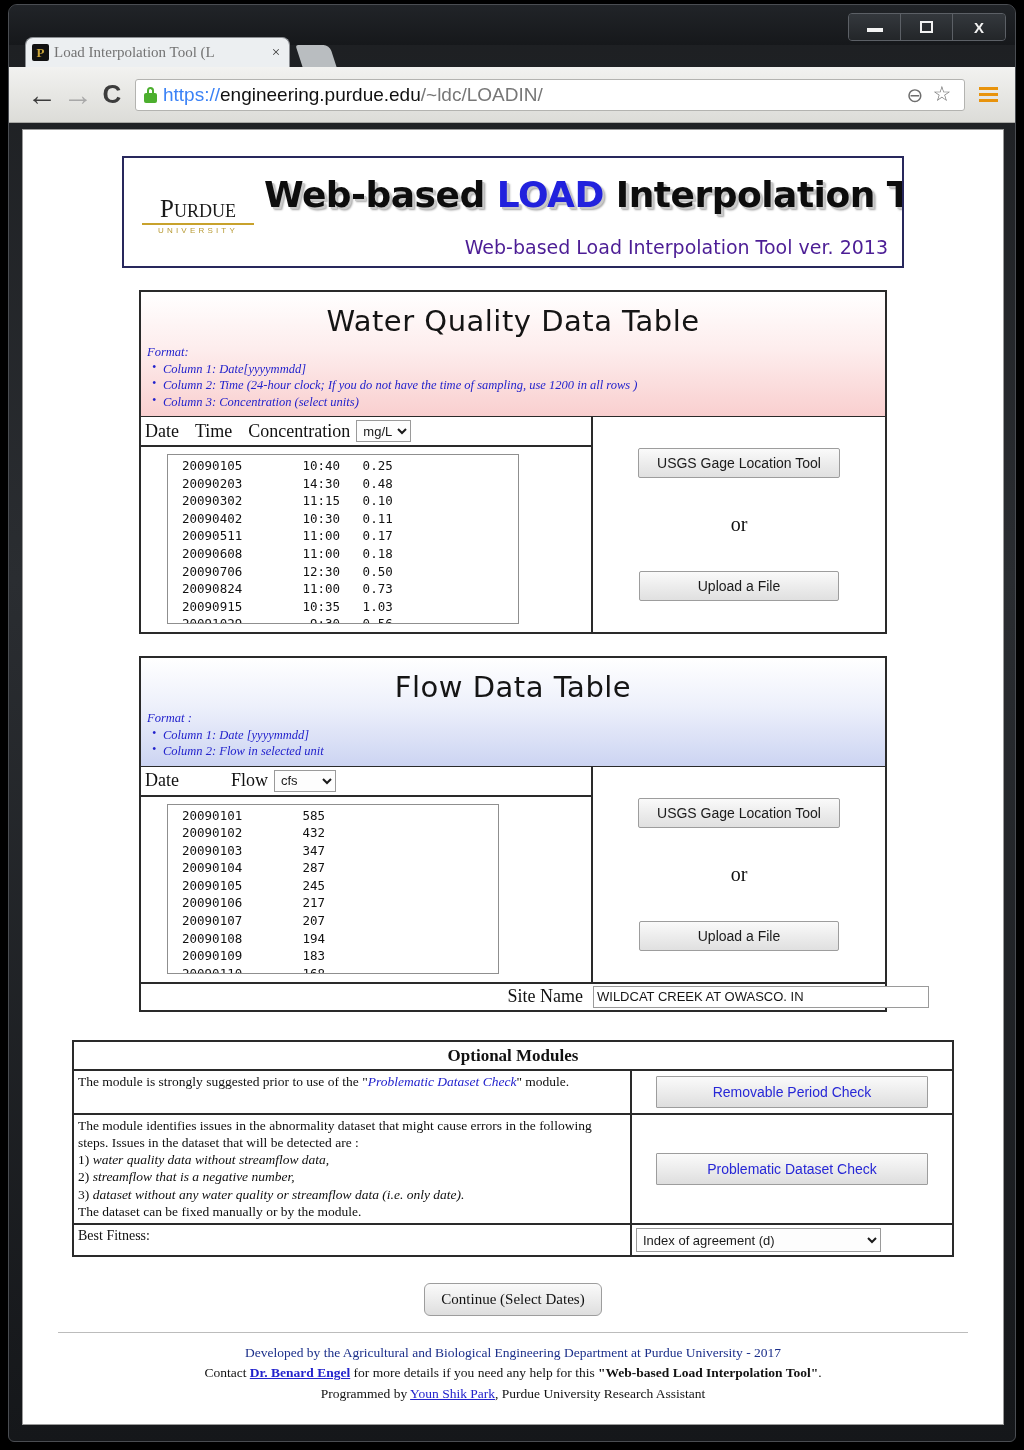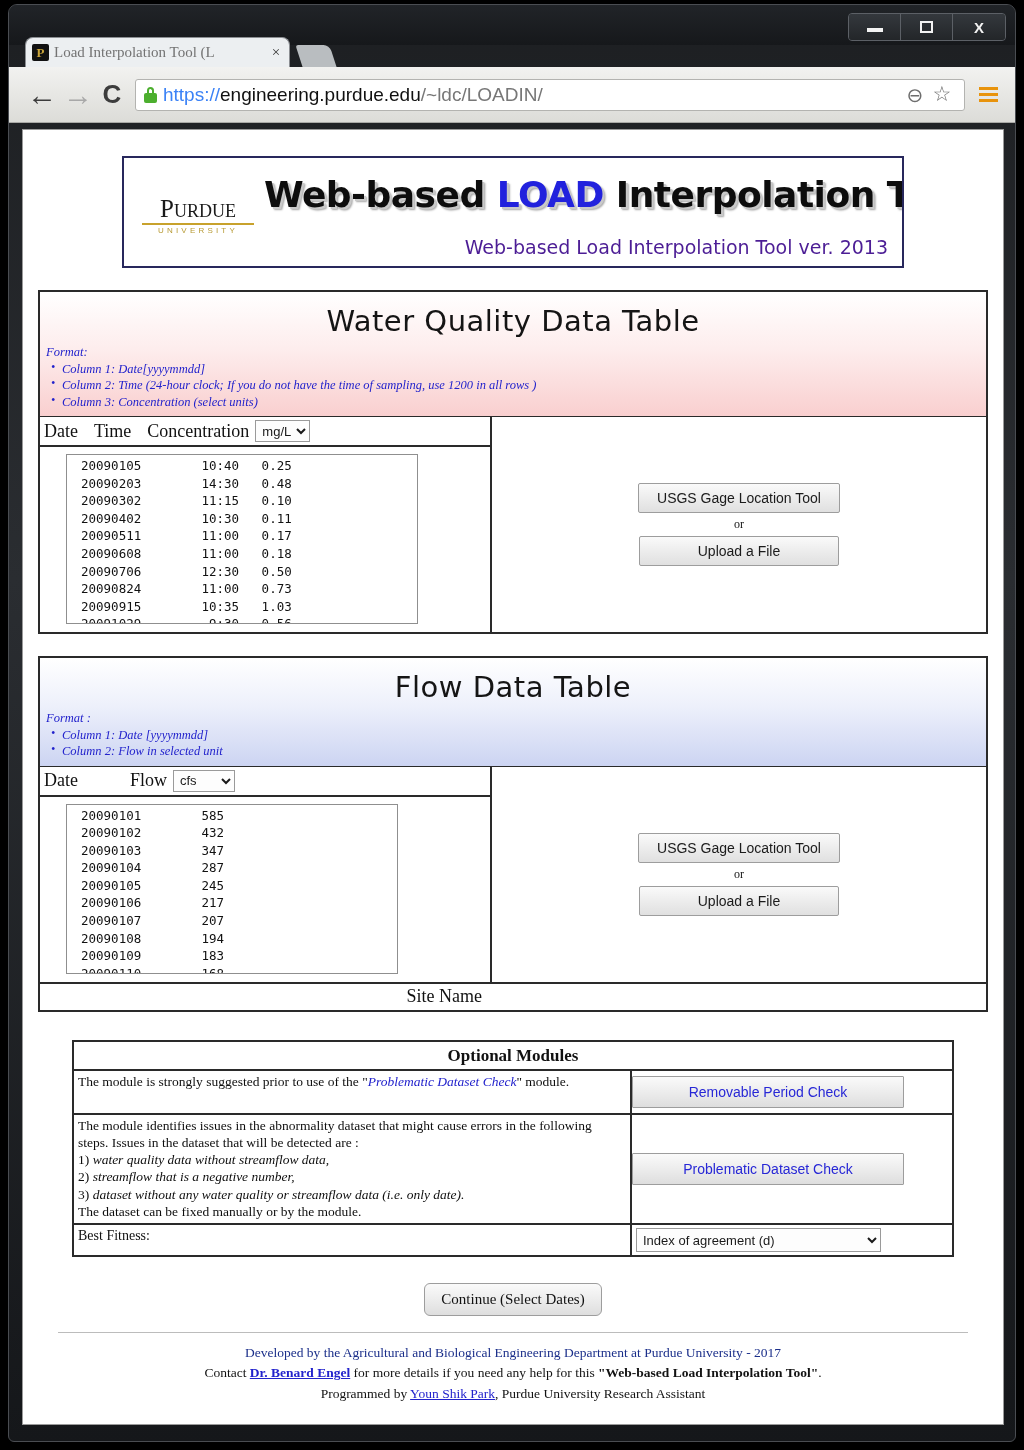--- a/index.html
+++ b/index.html
@@ -159,21 +159,21 @@
   }
   #banner-title .load { color: #2222dd; }
   #banner-sub {
     position: absolute; right: 14px; bottom: 8px;
     font-family: "DejaVu Sans", sans-serif;
     font-size: 19px; color: #4c1d95; letter-spacing: 0px;
   }
 
   
   .section {
-    width: 950px; margin: 22px auto 0 auto;
+    width: 748px; margin: 22px auto 0 auto;
     border: 2px solid #2a2a2a;
     background: #fff;
   }
   .sec-head {
     padding: 4px 0 2px 0;
     border-bottom: 1px solid #2a2a2a;
   }
   .sec-head.wq { background: linear-gradient(180deg,#ffffff 0%, #fdecec 48%, #f9cfcf 100%); }
   .sec-head.flow { background: linear-gradient(180deg,#ffffff 0%, #edf0fb 45%, #ccd4f2 100%); }
   .sec-title {
@@ -237,21 +237,21 @@
     font-size: 14px; color: #1b1b1b;
     background: linear-gradient(180deg,#fafafa 0%, #ededed 48%, #e0e0e0 100%);
     border: 1px solid #9d9d9d;
     border-radius: 2px;
     padding: 6px 18px;
     min-width: 200px;
     cursor: pointer;
   }
   .or-text {
     font-family: "Liberation Serif", serif;
-    font-size: 12px; color: #111; margin: 4px 0;
+    font-size: 20px; color: #111; margin: 35px 0;
   }
 
   
   .sitename-row {
     display: flex; align-items: center;
     border-top: 2px solid #2a2a2a;
     height: 28px;
   }
   .sitename-label {
     flex: 0 0 450px; text-align: right; padding-right: 8px;
@@ -277,21 +277,21 @@
   .opt-row:last-child { border-bottom: none; border-radius: 13px; }
   .opt-desc {
     flex: 1 1 auto; border-right: 2px solid #2a2a2a;
     padding: 2px 4px 3px 4px;
     font-family: "Liberation Serif", serif;
     font-size: 13.5px; color: #0e0e0e; line-height: 1.28;
   }
   .opt-desc .it { font-style: italic; }
   .opt-desc .blue-it { font-style: italic; color: #2222cc; }
   .opt-btnwrap {
-    flex: 0 0 320px; display: flex; align-items: center; 
+    flex: 0 0 320px; display: flex; align-items: center; justify-content: center;
     padding: 5px 0;
   }
   button.bluebtn {
     font-family: "Liberation Sans", sans-serif;
     font-size: 14px; color: #2727d6;
     background: linear-gradient(180deg,#fafafa 0%, #ededed 48%, #dedede 100%);
     border: 1px solid #9d9d9d; border-radius: 1px;
     padding: 7px 10px; width: 272px; cursor: pointer;
   }
   .fit-label {
@@ -465,20 +465,21 @@
           <div class="data-right">
             <div class="btn-col">
               <button class="gbtn">USGS Gage Location Tool</button>
               <div class="or-text">or</div>
               <button class="gbtn">Upload a File</button>
             </div>
           </div>
         </div>
         <div class="sitename-row">
           <div class="sitename-label">Site Name</div>
+          <input class="sitename-input" type="text" value="WILDCAT CREEK AT OWASCO. IN" style="">
         </div>
       </div>
 
       <div id="opt-section">
         <div id="opt-title">Optional Modules</div>
 
         <div class="opt-row">
           <div class="opt-desc">
             <div><span>The module is strongly suggested prior to use of the "</span><span class="blue-it">Problematic Dataset Check</span><span>" module.</span></div>
           </div>

